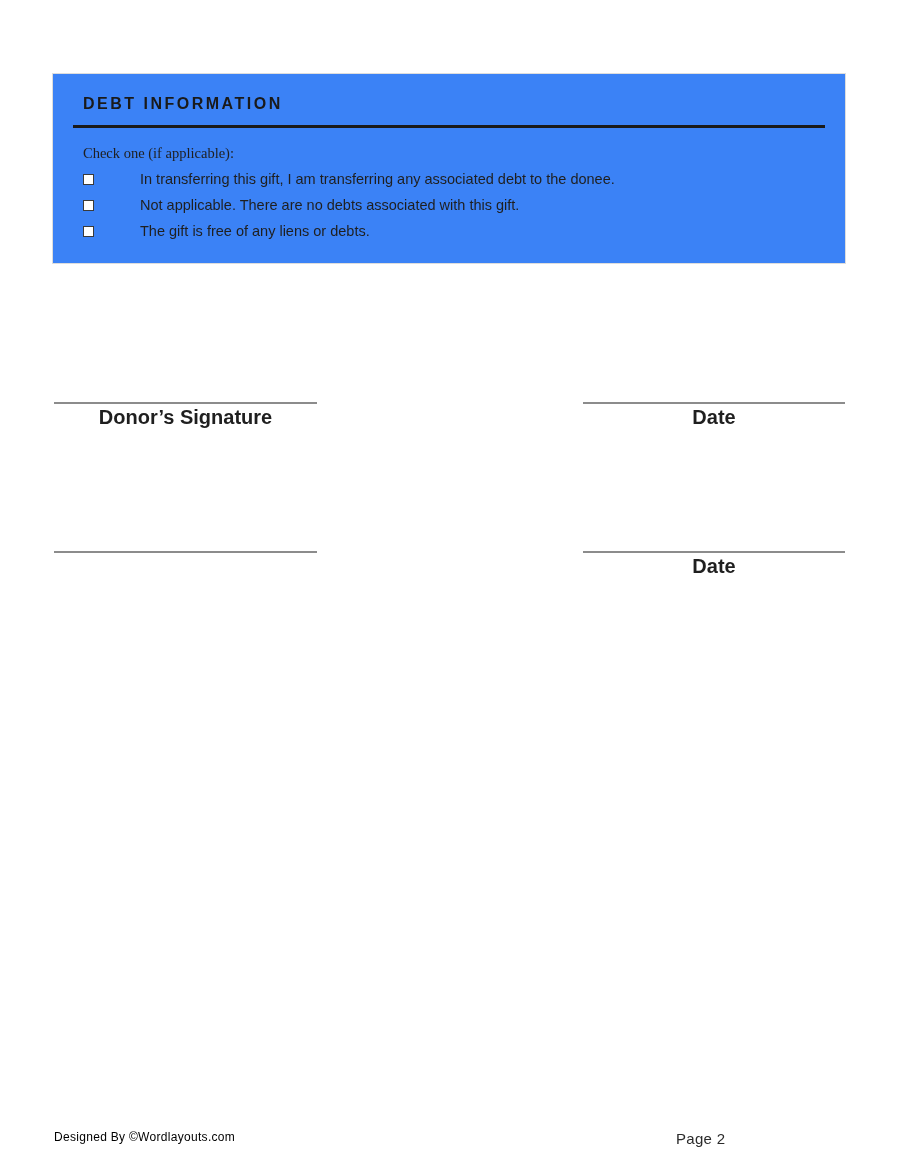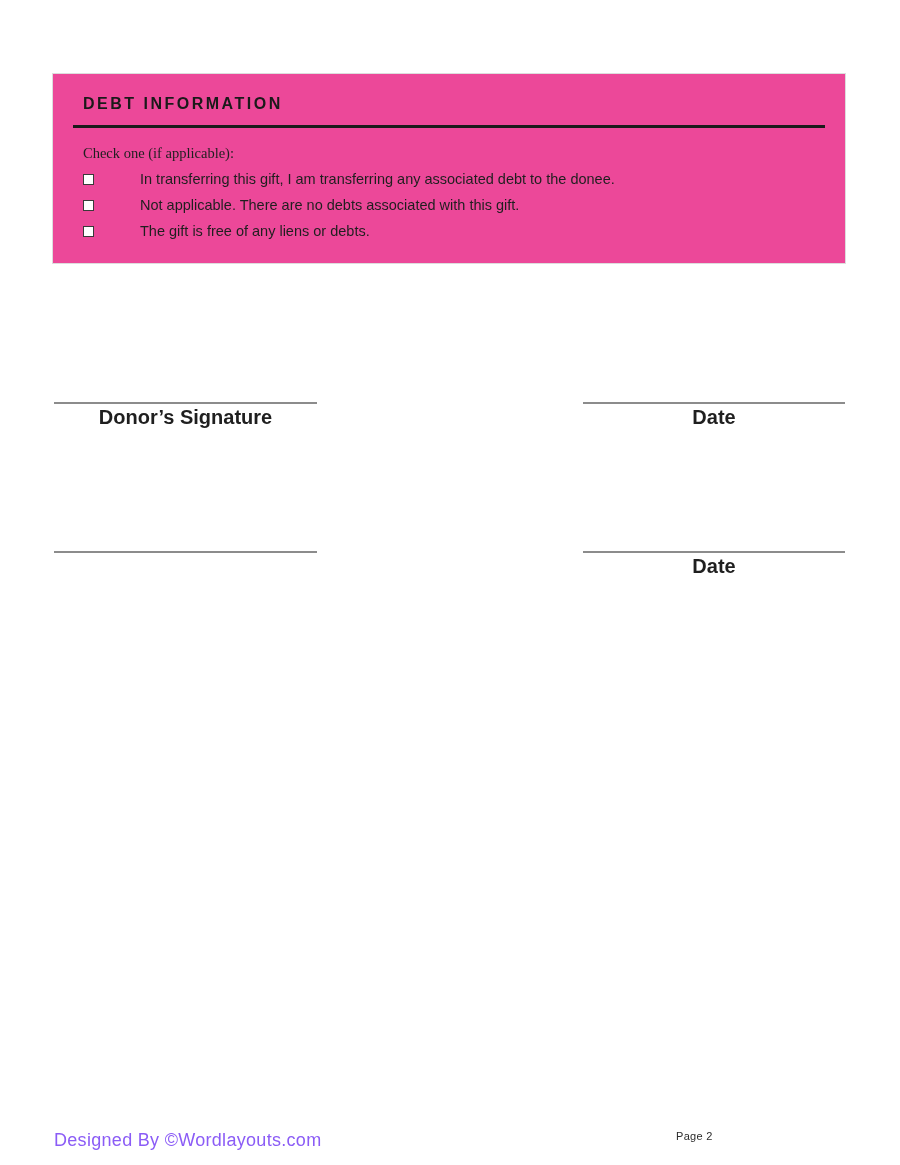--- a/index.html
+++ b/index.html
@@ -11,21 +11,21 @@
     color: #1f1f1f;
   }
   .page { position: absolute; inset: 0; background: #ffffff; }
 
   
   .debt-box {
     position: absolute;
     left: 52px; top: 73px;
     width: 794px; height: 191px;
     border: 1px solid #dddddd;
-    background: #ec4899;
+    background: #3b82f6;
     padding: 20px 20px 0 20px;
   }
   .debt-title {
     font-size: 16px;
     font-weight: 700;
     letter-spacing: 2.5px;
     color: #1a1a1a;
     margin-left: 10px;
     line-height: 19px;
   }
@@ -77,28 +77,28 @@
     text-align: center;
     font-size: 20px;
     color: #1f1f1f;
     font-weight: bold;
   }
 
   
   .footer-left {
     position: absolute;
     left: 54px; top: 1130px;
-    font-size: 18px;
-    color: #8b5cf6;
+    font-size: 12px;
+    color: #000000;
     letter-spacing: 0.3px;
   }
   .footer-page {
     position: absolute;
     left: 676px; top: 1130px;
-    font-size: 11px;
+    font-size: 15px;
     color: #2b2b2b;
     letter-spacing: 0.3px;
   }
 </style>
 </head>
 <body>
 
 <div class="page">
 
   <div class="debt-box">

